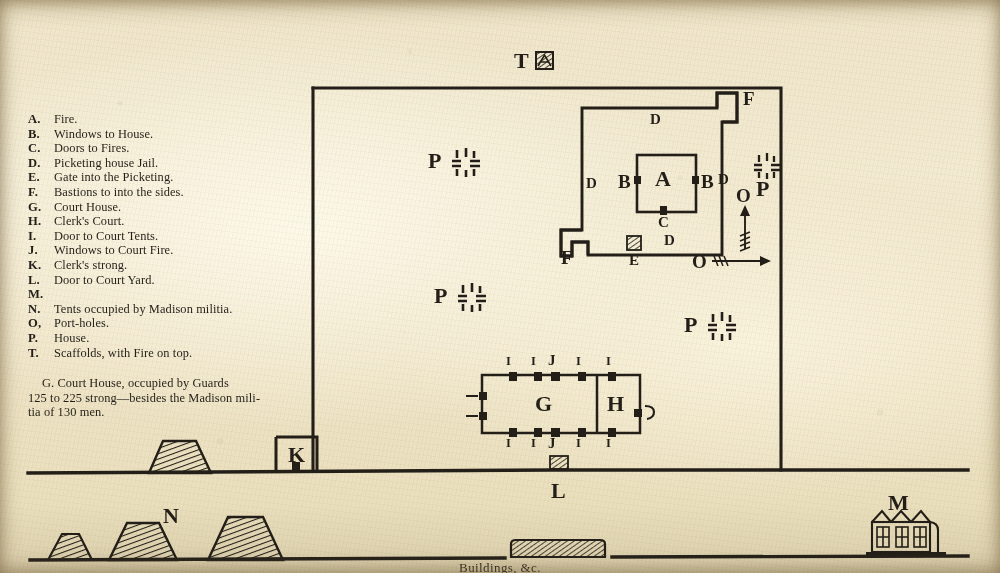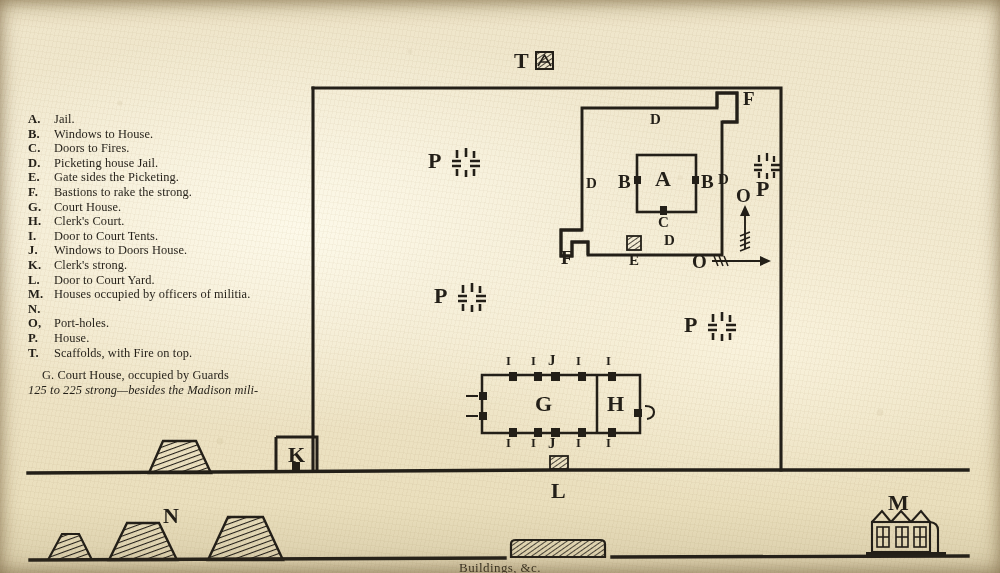--- a/index.html
+++ b/index.html
@@ -40,22 +40,22 @@
 
   
   #legend{
     position:absolute;left:28px;top:112px;width:290px;
     font-size:12.4px;line-height:14.6px;color:#231f18;
     letter-spacing:.1px;
   }
   .lg-row{display:flex;white-space:nowrap;}
   .lg-key{width:26px;flex:0 0 26px;font-weight:bold;font-size:12.6px;}
   .lg-val{}
-  #legend-note{margin-top:8px;text-indent:14px;}
-  #legend-note .cont{text-indent:0;font-style:italic;}
+  #legend-note{margin-top:16px;text-indent:14px;}
+  #legend-note .cont{text-indent:0;}
 
   
   #plate{position:absolute;inset:0;}
   svg{position:absolute;left:0;top:0;}
   .stroke{fill:none;stroke:#231f18;}
   .fillink{fill:#231f18;}
 
   
   .lbl{
     position:absolute;color:#231f18;font-weight:bold;
@@ -307,87 +307,88 @@
   <div class="lbl lbl-xl" style="left:888px;top:492px;">M</div>
   <div class="lbl lbl-xl" style="left:163px;top:505px;">N</div>
 
   <div id="caption">Buildings, &amp;c.</div>
 </div>
 
 <div id="legend">
   <div id="legend-rows">
       <div class="lg-row">
         <span class="lg-key">A.</span>
-        <span class="lg-val">Jail.</span>
+        <span class="lg-val">Fire.</span>
       </div>
       <div class="lg-row">
         <span class="lg-key">B.</span>
         <span class="lg-val">Windows to House.</span>
       </div>
       <div class="lg-row">
         <span class="lg-key">C.</span>
         <span class="lg-val">Doors to Fires.</span>
       </div>
       <div class="lg-row">
         <span class="lg-key">D.</span>
         <span class="lg-val">Picketing house Jail.</span>
       </div>
       <div class="lg-row">
         <span class="lg-key">E.</span>
-        <span class="lg-val">Gate sides the Picketing.</span>
+        <span class="lg-val">Gate into the Picketing.</span>
       </div>
       <div class="lg-row">
         <span class="lg-key">F.</span>
-        <span class="lg-val">Bastions to rake the strong.</span>
+        <span class="lg-val">Bastions to into the sides.</span>
       </div>
       <div class="lg-row">
         <span class="lg-key">G.</span>
         <span class="lg-val">Court House.</span>
       </div>
       <div class="lg-row">
         <span class="lg-key">H.</span>
         <span class="lg-val">Clerk's Court.</span>
       </div>
       <div class="lg-row">
         <span class="lg-key">I.</span>
         <span class="lg-val">Door to Court Tents.</span>
       </div>
       <div class="lg-row">
         <span class="lg-key">J.</span>
-        <span class="lg-val">Windows to Doors House.</span>
+        <span class="lg-val">Windows to Court Fire.</span>
       </div>
       <div class="lg-row">
         <span class="lg-key">K.</span>
         <span class="lg-val">Clerk's strong.</span>
       </div>
       <div class="lg-row">
         <span class="lg-key">L.</span>
         <span class="lg-val">Door to Court Yard.</span>
       </div>
       <div class="lg-row">
         <span class="lg-key">M.</span>
-        <span class="lg-val">Houses occupied by officers of militia.</span>
       </div>
       <div class="lg-row">
         <span class="lg-key">N.</span>
+        <span class="lg-val">Tents occupied by Madison militia.</span>
       </div>
       <div class="lg-row">
         <span class="lg-key">O,</span>
         <span class="lg-val">Port-holes.</span>
       </div>
       <div class="lg-row">
         <span class="lg-key">P.</span>
         <span class="lg-val">House.</span>
       </div>
       <div class="lg-row">
         <span class="lg-key">T.</span>
         <span class="lg-val">Scaffolds, with Fire on top.</span>
       </div>
     </div>
   <div id="legend-note">
     <span>G.</span>
     <span>Court House, occupied by Guards</span>
     <div class="cont">125 to 225 strong—besides the Madison mili-</div>
+    <div class="cont">tia of 130 men.</div>
   </div>
 </div>
 
 <div id="grain"></div>
 <div id="edgeshade"></div>
 
 </body></html>

